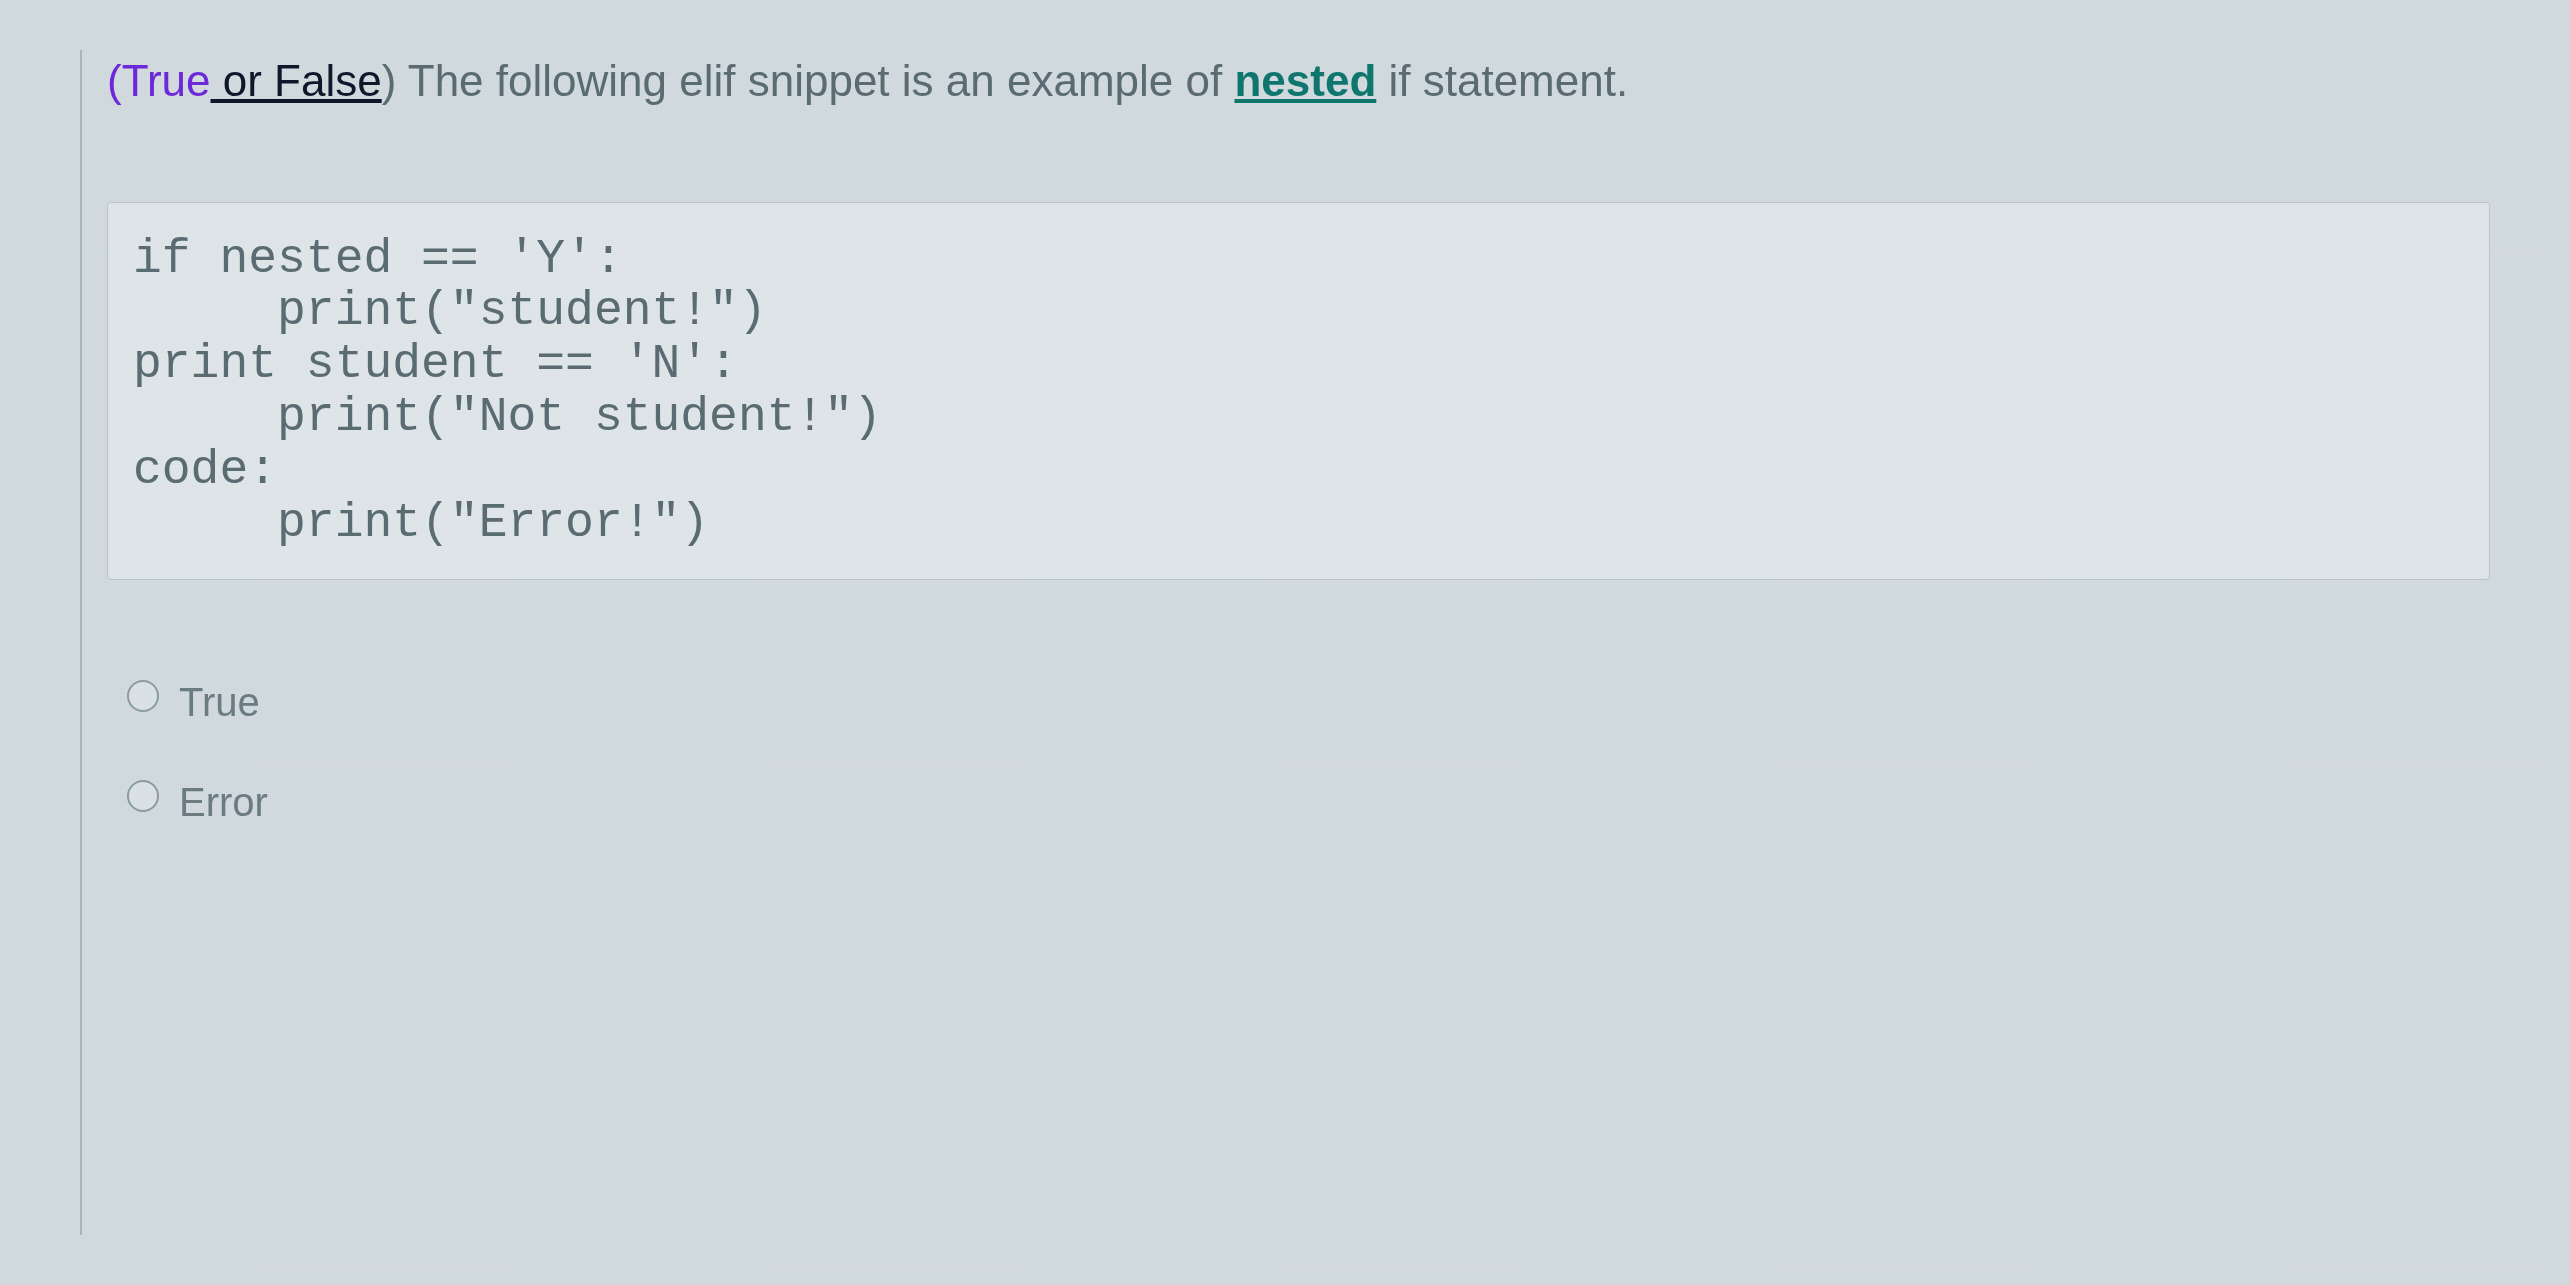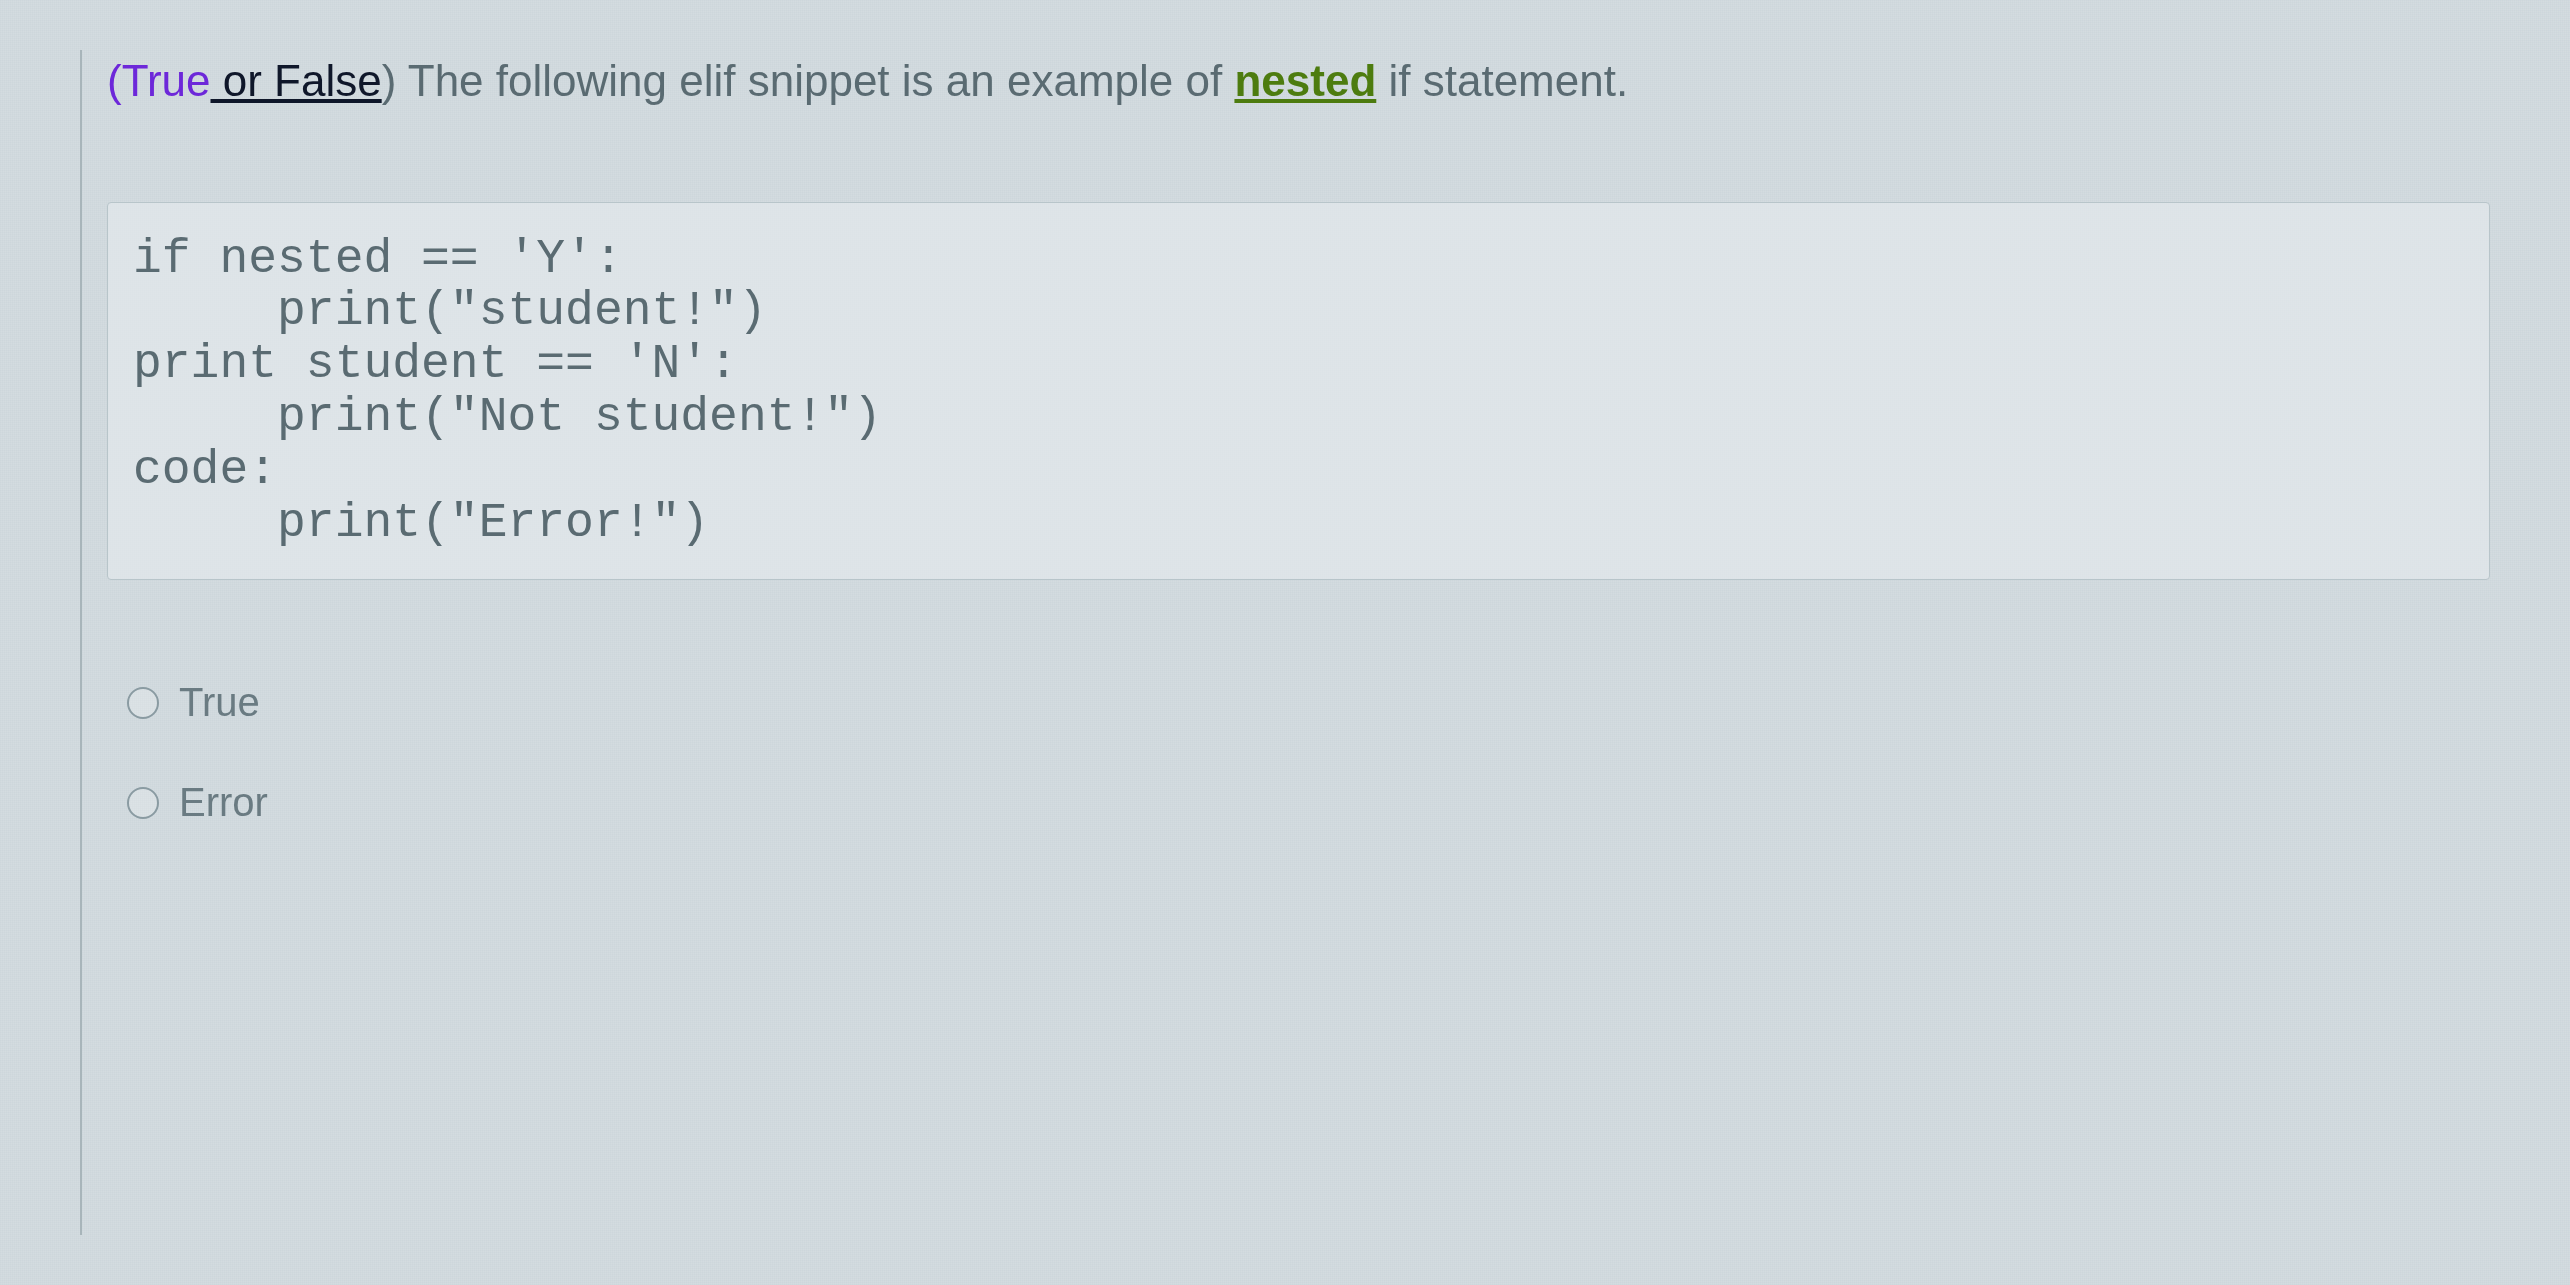--- a/index.html
+++ b/index.html
@@ -32,40 +32,40 @@
     .tf-label {
       color: #6d28d9;
     }
     .underlined {
       text-decoration: underline;
       color: #0f172a;
     }
     .bold-underlined {
       font-weight: bold;
       text-decoration: underline;
-      color: #4d7c0f;
+      color: #0f766e;
     }
     .code-block {
       background: rgba(230, 235, 238, 0.6);
       border: 1px solid #b8c5ca;
       border-radius: 4px;
       padding: 30px 25px;
       margin-bottom: 100px;
       font-family: 'Courier New', Courier, monospace;
       font-size: 48px;
       color: #5a6b72;
       line-height: 1.1;
       white-space: pre;
     }
     .options {
       padding-left: 20px;
     }
     .option-row {
       display: flex;
-      align-items: center;
+      align-items: flex-start;
       margin-bottom: 55px;
     }
     .radio-circle {
       width: 32px;
       height: 32px;
       border: 2px solid #8a9ba2;
       border-radius: 50%;
       margin-right: 20px;
       background: rgba(255,255,255,0.2);
     }

